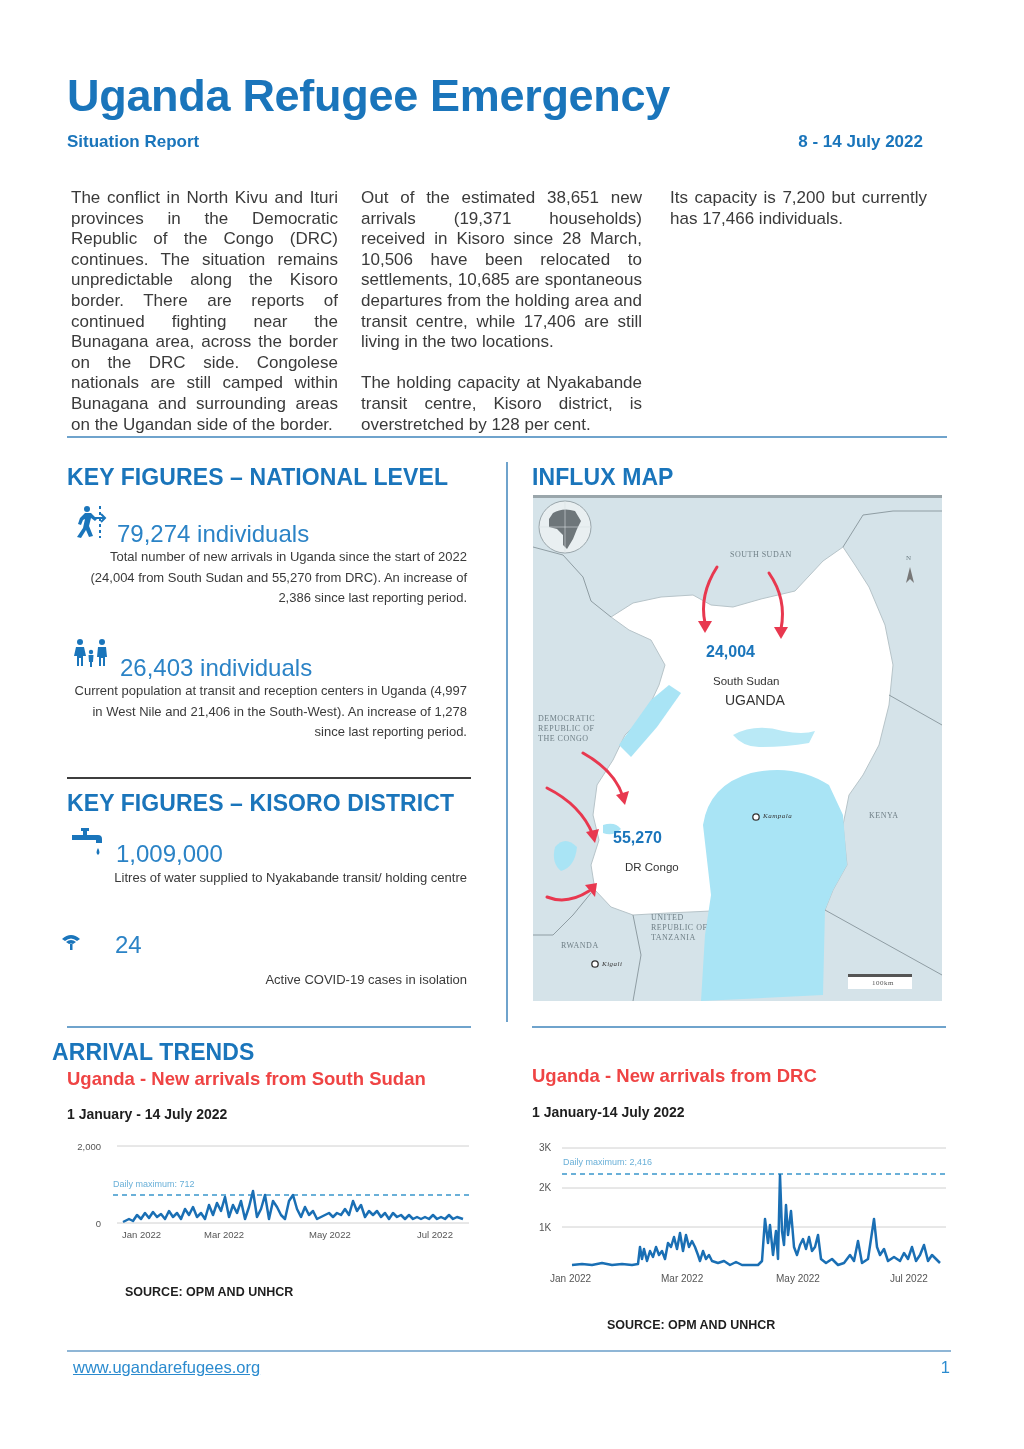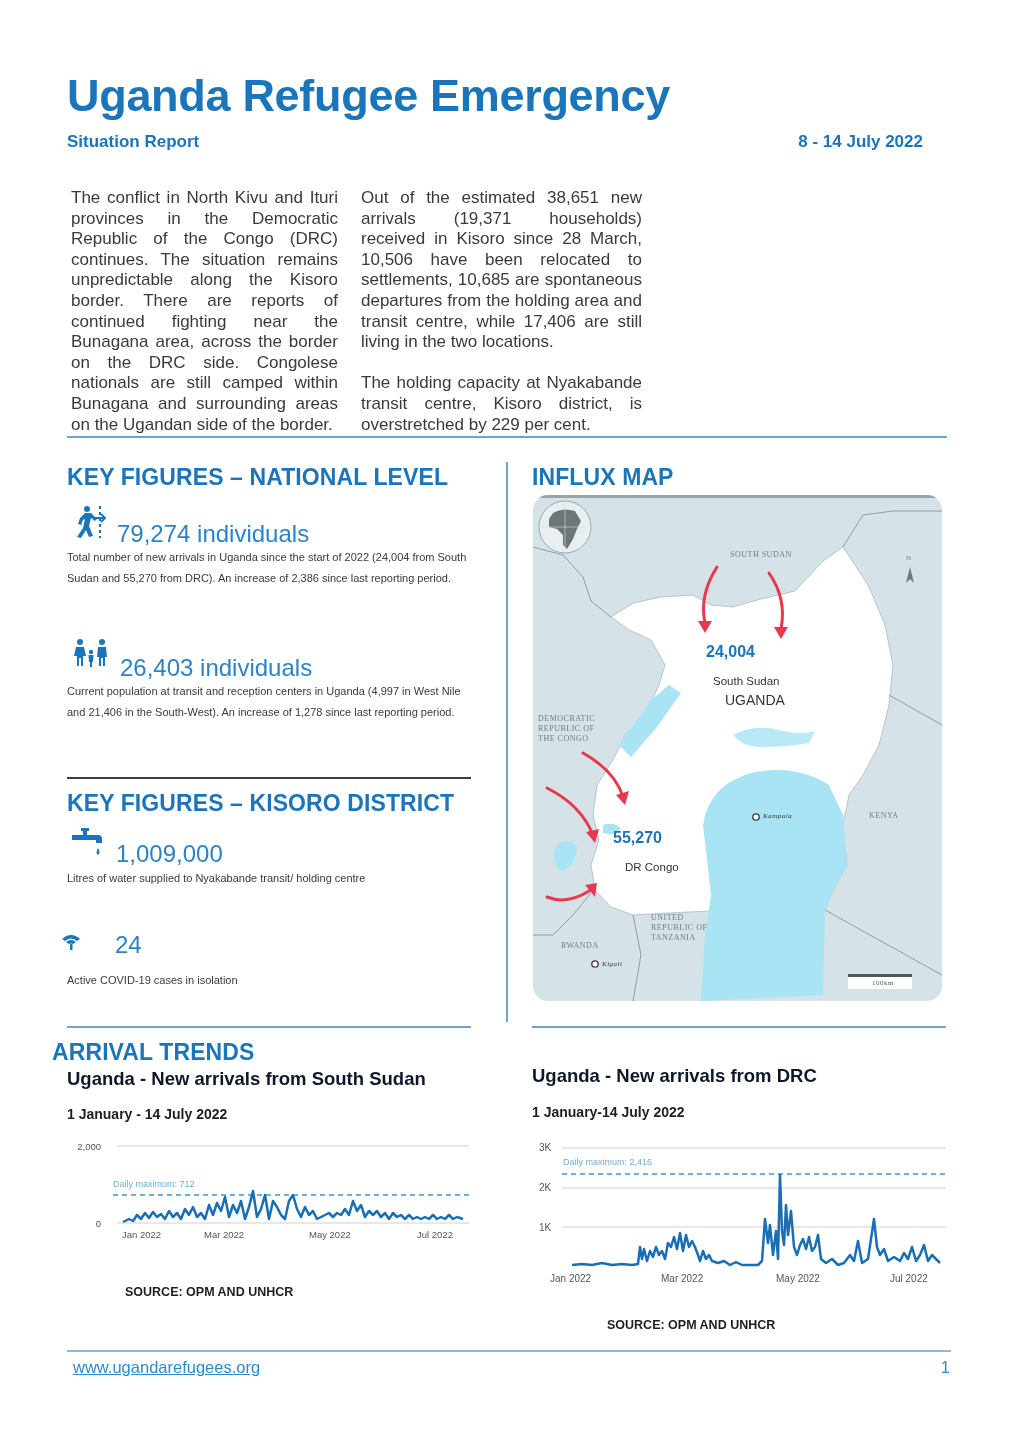--- a/index.html
+++ b/index.html
@@ -17,52 +17,53 @@
   .col3 { left: 670px; width: 257px; }
 
   .hr-blue { position: absolute; height: 2px; background: #6fa3cc; }
   .hr-dark { position: absolute; height: 2px; background: #3d3d3d; }
   .vr-blue { position: absolute; width: 2px; background: #6fa3cc; }
 
   .section-h { position: absolute; margin: 0; font-size: 23px; font-weight: bold; color: #1a75bb; letter-spacing: 0.1px; }
 
   .kf-icon { position: absolute; color: #1a75bb; }
   .kf-num { position: absolute; font-size: 24px; color: #2b83c6; }
-  .kf-desc { position: absolute; font-size: 11px; line-height: 20.5px; color: #3a3a3a; }
-
-  .map { position: absolute; left: 533px; top: 495px; width: 409px; height: 506px; background: #d5e3e9; overflow: hidden; border-radius: 15px; }
+  .kf-desc { position: absolute; font-size: 13px; line-height: 20.5px; color: #3a3a3a; text-align: right; }
+
+  .map { position: absolute; left: 533px; top: 495px; width: 409px; height: 506px; background: #d5e3e9; overflow: hidden; }
   .map svg { position: absolute; left: 0; top: 0; }
   .map-label { position: absolute; font-family: "Liberation Serif", serif; font-size: 8px; color: #6f7f86; letter-spacing: 0.5px; line-height: 10px; }
   .map-num { position: absolute; font-size: 16px; font-weight: bold; color: #1a75bb; }
   .map-sub { position: absolute; font-size: 11.5px; color: #333; }
   .map-country { position: absolute; font-size: 14px; font-weight: normal; color: #333; }
 
-  .chart-title { position: absolute; font-size: 18.5px; font-weight: bold; color: #0f172a; }
+  .chart-title { position: absolute; font-size: 18.5px; font-weight: bold; color: #ef4444; }
   .chart-range { position: absolute; font-size: 14px; font-weight: bold; color: #1e1e1e; }
   .chart-svg { position: absolute; }
   .source { position: absolute; font-size: 12.5px; font-weight: bold; color: #1e1e1e; }
 
   .footer-url { position: absolute; left: 73px; top: 1358px; font-size: 16.5px; color: #2b8bcf; text-decoration: underline; }
   .footer-page { position: absolute; right: 74px; top: 1358px; font-size: 16.5px; color: #2b8bcf; }
 </style>
 </head>
 <body>
 
 <h1 class="title">Uganda Refugee Emergency</h1>
 <div class="subtitle">Situation Report</div>
 <div class="daterange">8 - 14 July 2022</div>
 
 <div class="col col1">
   <p>The conflict in North Kivu and Ituri provinces in the Democratic Republic of the Congo (DRC) continues. The situation remains unpredictable along the Kisoro border. There are reports of continued fighting near the Bunagana area, across the border on the DRC side. Congolese nationals are still camped within Bunagana and surrounding areas on the Ugandan side of the border.</p>
 </div>
 <div class="col col2">
   <p>Out of the estimated 38,651 new arrivals (19,371 households) received in Kisoro since 28 March, 10,506 have been relocated to settlements, 10,685 are spontaneous departures from the holding area and transit centre, while 17,406 are still living in the two locations.</p>
-  <p>The holding capacity at Nyakabande transit centre, Kisoro district, is overstretched by 229 per cent.</p>
+  <p>The holding capacity at Nyakabande transit centre, Kisoro district, is overstretched by 128 per cent.</p>
 </div>
 <div class="col col3">
+  <p>Its capacity is 7,200 but currently has 17,466 individuals.</p>
 </div>
 
 <div class="hr-blue" style="left:67px; top:436px; width:880px;"></div>
 <div class="vr-blue" style="left:506px; top:462px; height:560px;"></div>
 
 <h2 class="section-h" style="left:67px; top:464px;">KEY FIGURES – NATIONAL LEVEL</h2>
 
 <span class="kf-icon" style="left:73px; top:504px;">
   <svg width="36" height="36" viewBox="0 0 36 36">
     <circle cx="14" cy="5" r="3" fill="#1a75bb"></circle>

